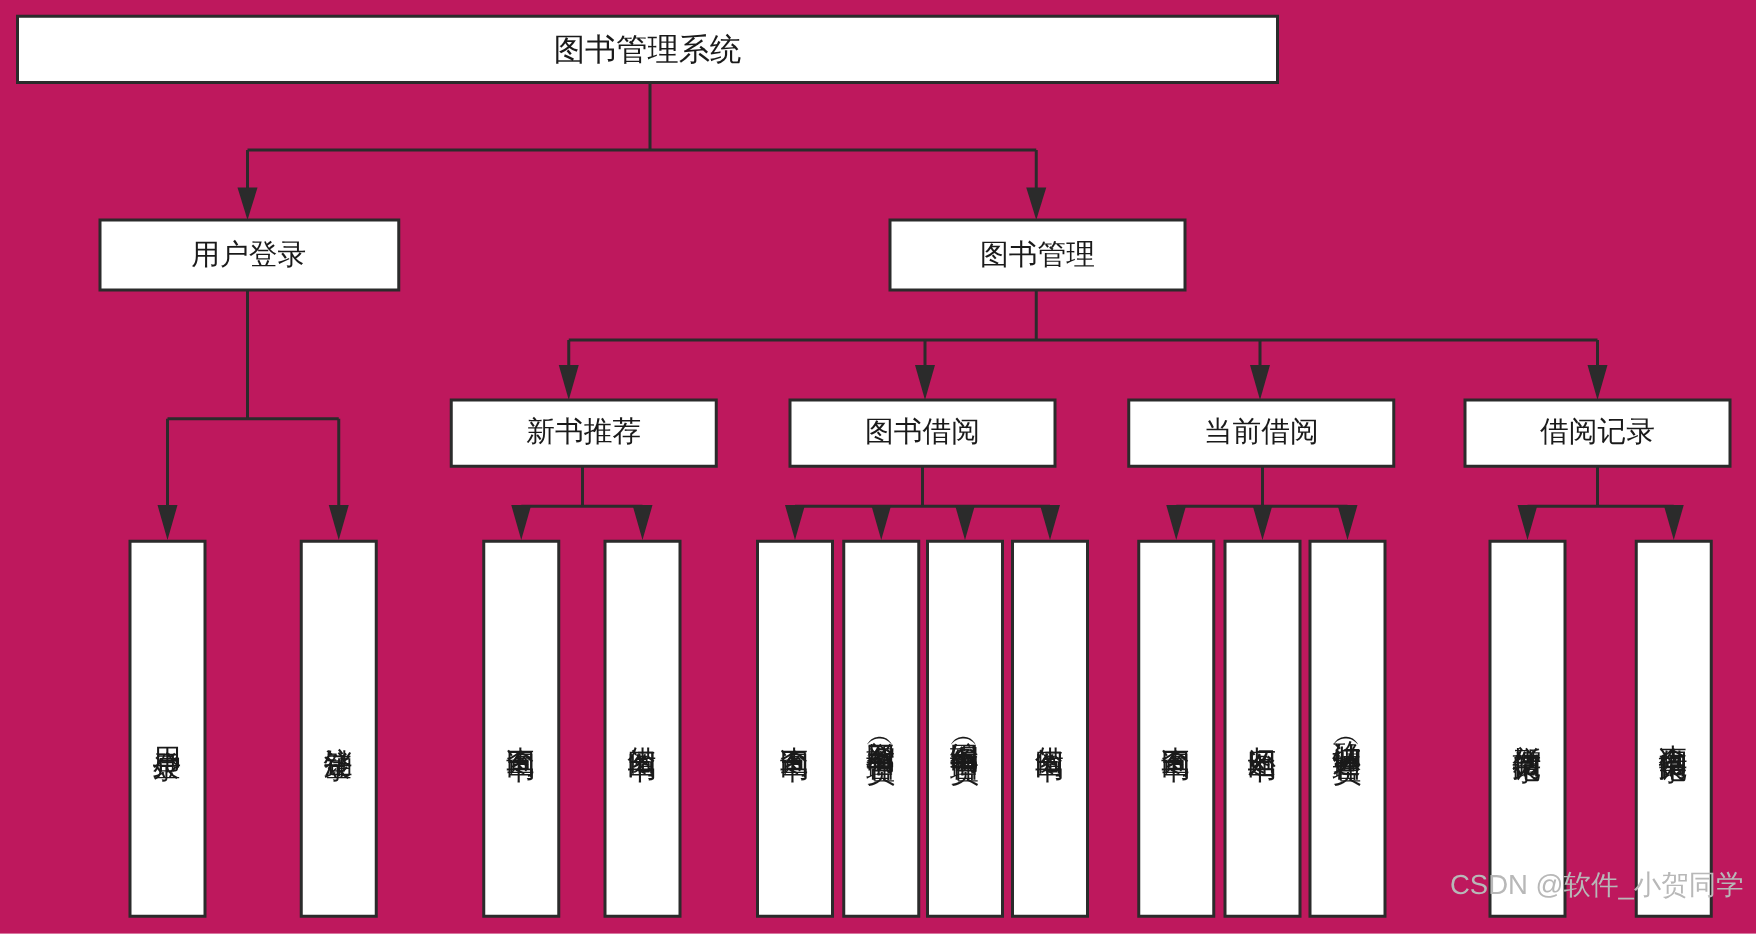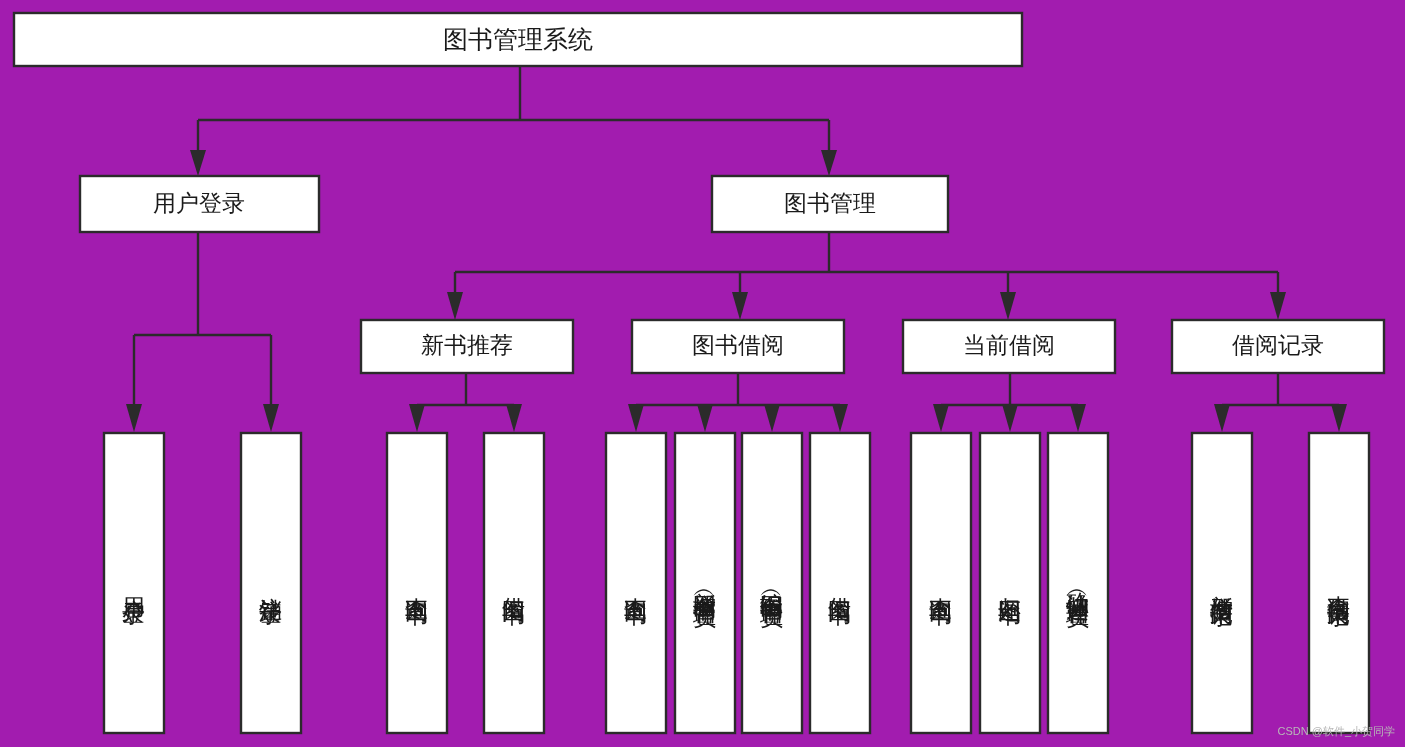--- a/index.html
+++ b/index.html
@@ -7,21 +7,21 @@
     padding: 0;
     background: #ffffff;
   }
   body {
     font-family: "Liberation Sans", "DejaVu Sans", sans-serif;
   }
   #diagram-root {
     position: relative;
     width: 1405px;
     height: 747px;
-    background: #a21caf;
+    background: #be185d;
     overflow: hidden;
   }
   svg.chart-layer {
     position: absolute;
     left: 0;
     top: 0;
     width: 1405px;
     height: 747px;
   }
   .node-box {
@@ -58,23 +58,23 @@
     stroke-width: 2.4;
     fill: none;
   }
   .arrow-head {
     fill: #2b2b2b;
     stroke: none;
   }
   .watermark {
     position: absolute;
     right: 10px;
-    bottom: 8px;
-    font-family: "Liberation Sans", "DejaVu Sans", sans-serif;
-    font-size: 11px;
+    bottom: 24px;
+    font-family: "Liberation Sans", "DejaVu Sans", sans-serif;
+    font-size: 22px;
     color: #b8b8b8;
     white-space: nowrap;
     user-select: none;
     text-align: right;
   }
 </style>
 </head>
 <body>
 
 <div id="diagram-root">

